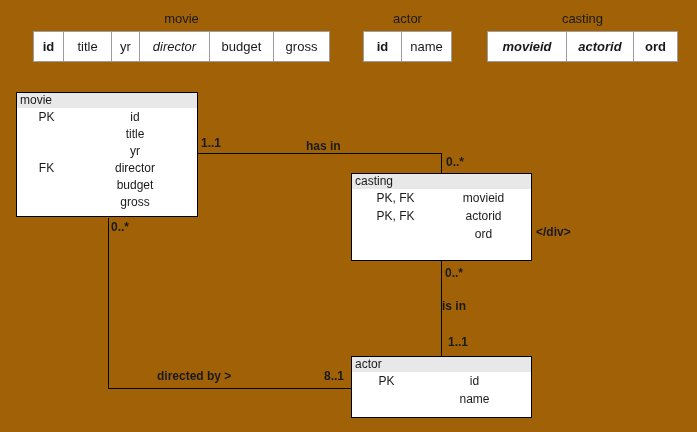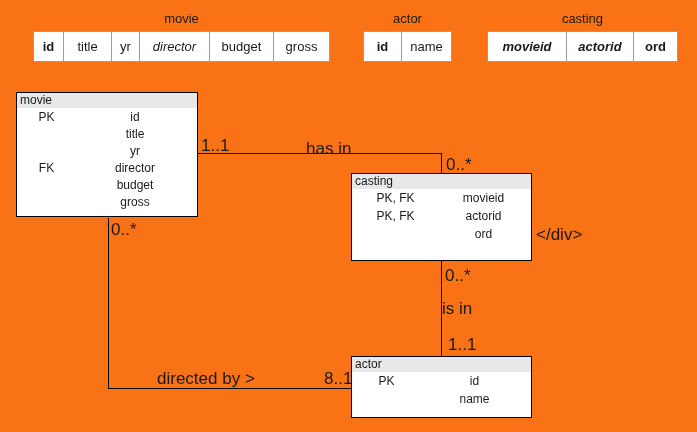--- a/index.html
+++ b/index.html
@@ -1,21 +1,21 @@
 <!DOCTYPE html>
 <html><head>
 <meta charset="utf-8">
 <style>
   * { box-sizing: border-box; margin: 0; padding: 0; }
   html, body { background: #ffffff; }
   .canvas {
     position: relative;
     width: 697px;
     height: 432px;
-    background: #f97316;
+    background: #a16207;
     font-family: "Liberation Sans", sans-serif;
     color: #1a1a1a;
     overflow: hidden;
   }
 
   
   .schema { position: absolute; top: 11px; }
   .schema-title { text-align: center; font-size: 13px; height: 16px; margin-bottom: 4px; color: #1a1a1a; }
   .schema-row { display: flex; border: 1px solid #9c9c9c; background: #ffffff; }
   .scell {
@@ -67,21 +67,21 @@
 
   
   .line { position: absolute; background: #000000; }
   #line-has-in-h { left: 198px; top: 153px; width: 244px; height: 1px; }
   #line-has-in-v { left: 441px; top: 153px; width: 1px;  height: 20px; }
   #line-is-in-v  { left: 441px; top: 261px; width: 1px;  height: 95px; }
   #line-directed-v { left: 108px; top: 218px; width: 1px; height: 170px; }
   #line-directed-h { left: 108px; top: 388px; width: 243px; height: 1px; }
 
   
-  .flabel { position: absolute; font-size: 17px; white-space: nowrap; color: #1a1a1a; }
+  .flabel { position: absolute; font-size: 12px; white-space: nowrap; color: #1a1a1a; font-weight: bold; }
   #lbl-hasin-from { left: 201px; top: 136px; }
   #lbl-hasin-name { left: 306px; top: 139px; }
   #lbl-hasin-to   { left: 446px; top: 155px; }
   #lbl-isin-from  { left: 445px; top: 266px; }
   #lbl-isin-name  { left: 442px; top: 299px; }
   #lbl-isin-to    { left: 448px; top: 335px; }
   #lbl-dir-from   { left: 111px; top: 220px; }
   #lbl-dir-name   { left: 157px; top: 369px; }
   #lbl-dir-to     { left: 324px; top: 369px; }
   #lbl-stray      { left: 536px; top: 225px; }

